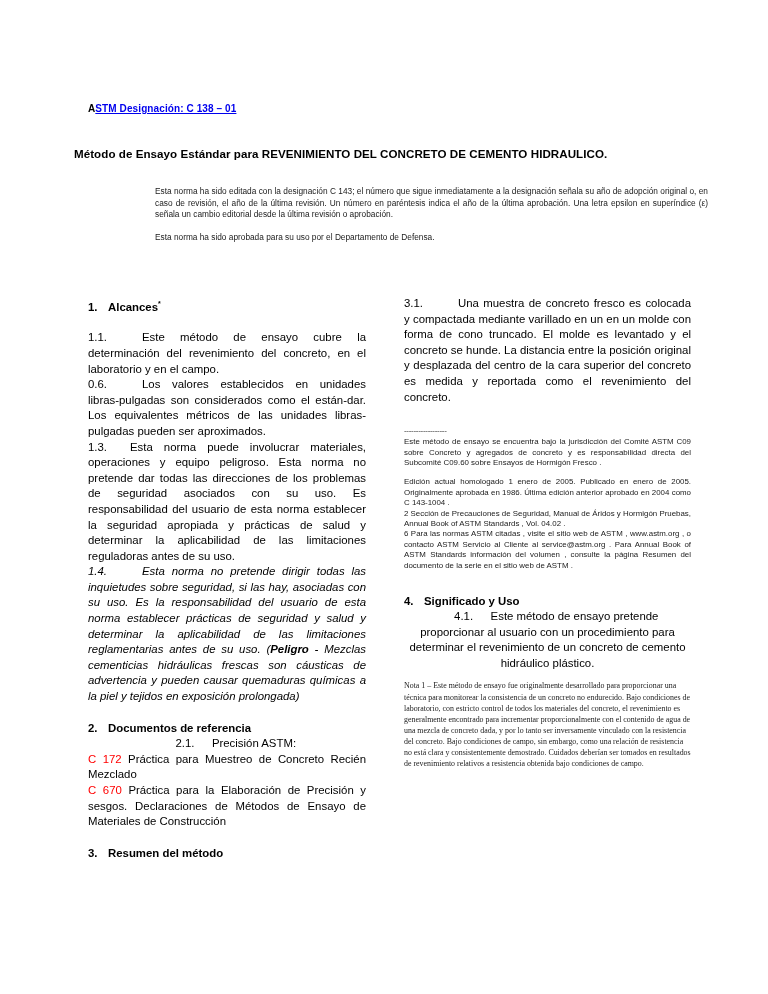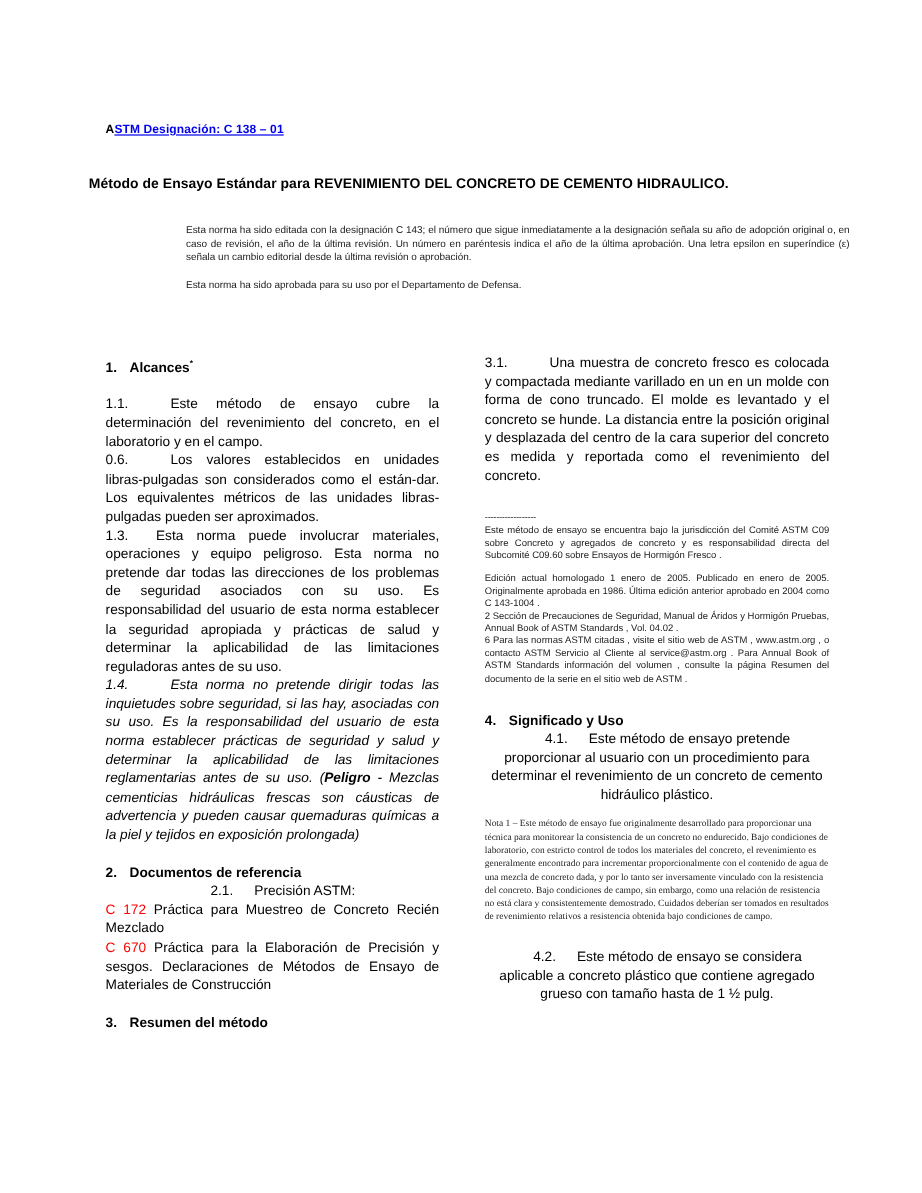--- a/index.html
+++ b/index.html
@@ -238,17 +238,16 @@
     <p class="body flush"><span class="num">4.1.</span><span>Este método de ensayo pretende proporcionar al usuario con un procedimiento para determinar el revenimiento de un concreto de cemento hidráulico plástico.</span></p>
 
     <div class="spacer-half"></div>
 
     <div class="note">
       <p>Nota 1 – Este método de ensayo fue originalmente desarrollado para proporcionar una técnica para monitorear la consistencia de un concreto no endurecido. Bajo condiciones de laboratorio, con estricto control de todos los materiales del concreto, el revenimiento es generalmente encontrado para incrementar proporcionalmente con el contenido de agua de una mezcla de concreto dada, y por lo tanto ser inversamente vinculado con la resistencia del concreto. Bajo condiciones de campo, sin embargo, como una relación de resistencia no está clara y consistentemente demostrado. Cuidados deberían ser tomados en resultados de revenimiento relativos a resistencia obtenida bajo condiciones de campo.</p>
     </div>
 
     <div class="spacer-big"></div>
 
-    <p class="body flush"><span class="num">4.2.</span><span>Este método de ensayo se considera aplicable a concreto plástico que contiene agregado grueso con tamaño hasta de 1 ½ pulg.</span></p>
 
   </div>
 
 </div>
 
 </body></html>

